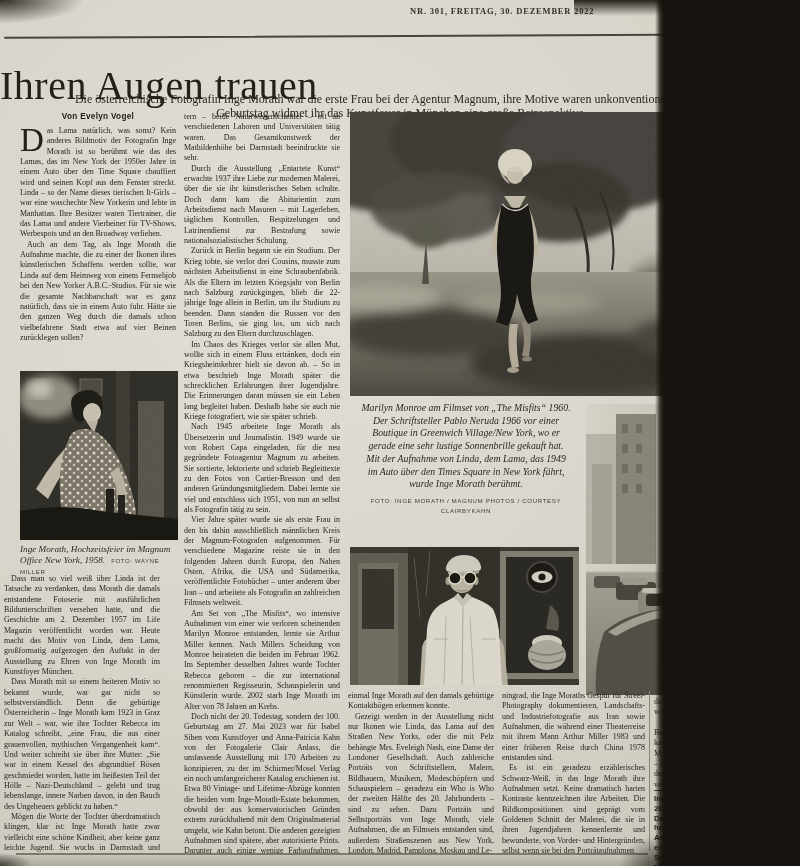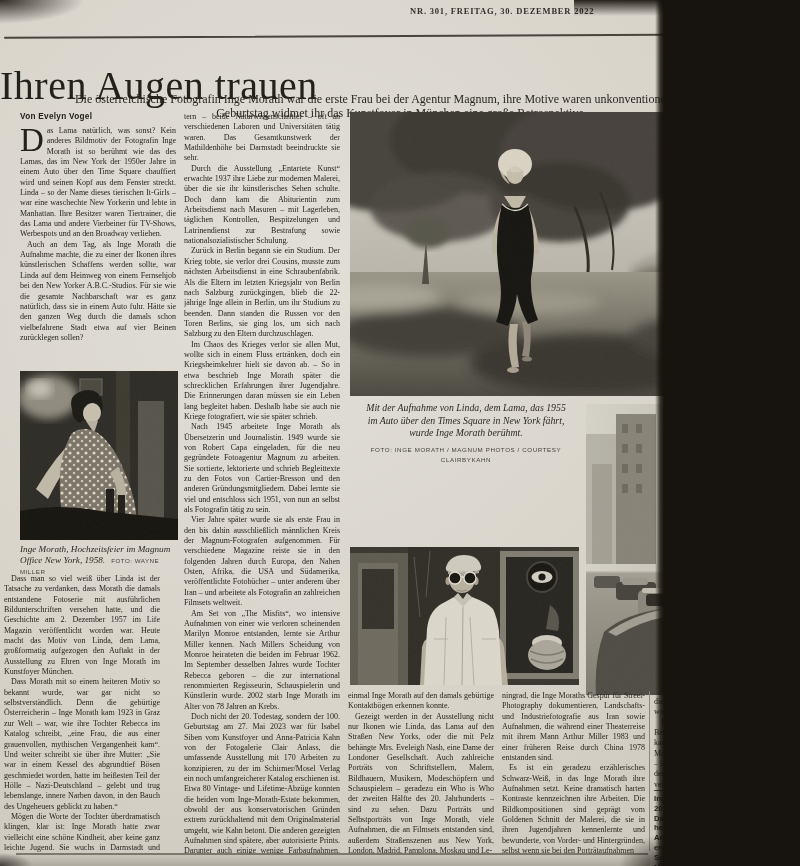--- a/index.html
+++ b/index.html
@@ -9,21 +9,21 @@
   .abs{position:absolute;}
   
   .dateline{left:410px;top:6px;font:bold 8.5px "Liberation Serif",serif;letter-spacing:.8px;color:#33302a;}
   .rule-top{left:4px;top:35px;width:792px;height:2px;background:#49453d;transform:rotate(-.25deg);border-radius:1px;}
   .title{left:0;right:6px;top:38px;text-align:left;font:500 40px/1.05 "Liberation Serif",serif;color:#23211c;letter-spacing:.5px;}
   .subtitle{left:50px;top:81px;width:700px;text-align:center;font:12px/13.5px "Liberation Serif",serif;color:#28261f;}
   
   .col{overflow:hidden;color:#27251e;}
   .col p{margin:0;font:8px/10.35px "Liberation Serif",serif;text-align:justify;hyphens:auto;-webkit-hyphens:auto;letter-spacing:-.03px;}
   .col p.ind{text-indent:7px;}
-  .byline{font:bold 8.2px "Liberation Sans",sans-serif;letter-spacing:.3px;color:#23211a;margin-bottom:5px;}
+  .byline{text-align:center;font:bold 8.2px "Liberation Sans",sans-serif;letter-spacing:.3px;color:#23211a;margin-bottom:5px;}
   .dropcap{float:left;font:500 33px/27px "Liberation Serif",serif;color:#23211c;padding:1px 3px 0 0;}
   
   .photo{overflow:hidden;background:#9a968b;}
   .photo svg{display:block;width:100%;height:100%;}
   
   .cap1{font:italic 9.2px/11.2px "Liberation Serif",serif;color:#2b2922;}
   .cap1 .credit{font:6.2px "Liberation Sans",sans-serif;letter-spacing:.5px;color:#45423a;font-style:normal;margin-left:6px;}
   .cap2{text-align:center;font:italic 9.8px/12.7px "Liberation Serif",serif;color:#2b2922;}
   .cap2 p{margin:0;}
   .cap2 .credit{display:block;font:6.2px/9px "Liberation Sans",sans-serif;letter-spacing:.6px;color:#45423a;font-style:normal;margin-top:5px;}
@@ -168,21 +168,22 @@
       <path d="M152 92 Q165 105 178 92" stroke="#d6d2c4" stroke-width="1.2" fill="none"></path>
       <ellipse cx="165" cy="52" rx="17" ry="15" fill="#d9d4c4"></ellipse>
       <path d="M150 60 Q154 70 160 72 L153 62 Z" fill="#b5b09f"></path>
       <ellipse cx="165" cy="63" rx="8.5" ry="9" fill="#c6beab"></ellipse>
       <ellipse cx="165" cy="56" rx="8.5" ry="4.5" fill="#d9d4c4" opacity=".55"></ellipse>
       <rect width="445" height="284" filter="url(#m-g)" opacity=".15"></rect>
     </svg>
   </div>
 
   <div class="abs cap2" style="left:361px;top:402px;width:210px;height:142px;">
-    <p>Mit der Aufnahme von Linda, dem Lama, das 1955 im Auto über den Times Square in New York fährt, wurde Inge Morath berühmt.</p>
+    <p>Marilyn Monroe am Filmset von „The Misfits“ 1960. Der Schriftsteller Pablo Neruda 1966 vor einer Boutique in Greenwich Village/New York, wo er gerade eine sehr lustige Sonnenbrille gekauft hat.</p>
+    <p>Mit der Aufnahme von Linda, dem Lama, das 1949 im Auto über den Times Square in New York fährt, wurde Inge Morath berühmt.</p>
     <span class="credit">FOTO: INGE MORATH / MAGNUM PHOTOS / COURTESY</span>
     <span class="credit" style="margin-top:1px;">CLAIRBYKAHN</span>
   </div>
 
   <div class="abs photo" style="left:350px;top:547px;width:229px;height:138px;">
     <svg viewBox="0 0 229 138" preserveAspectRatio="none">
       <defs>
           <filter id="n-g">
             <feTurbulence type="fractalNoise" baseFrequency="0.9" numOctaves="2"></feTurbulence>
             <feColorMatrix type="matrix" values="0 0 0 0 .45 0 0 0 0 .44 0 0 0 0 .40 0 0 0 .5 0"></feColorMatrix>

